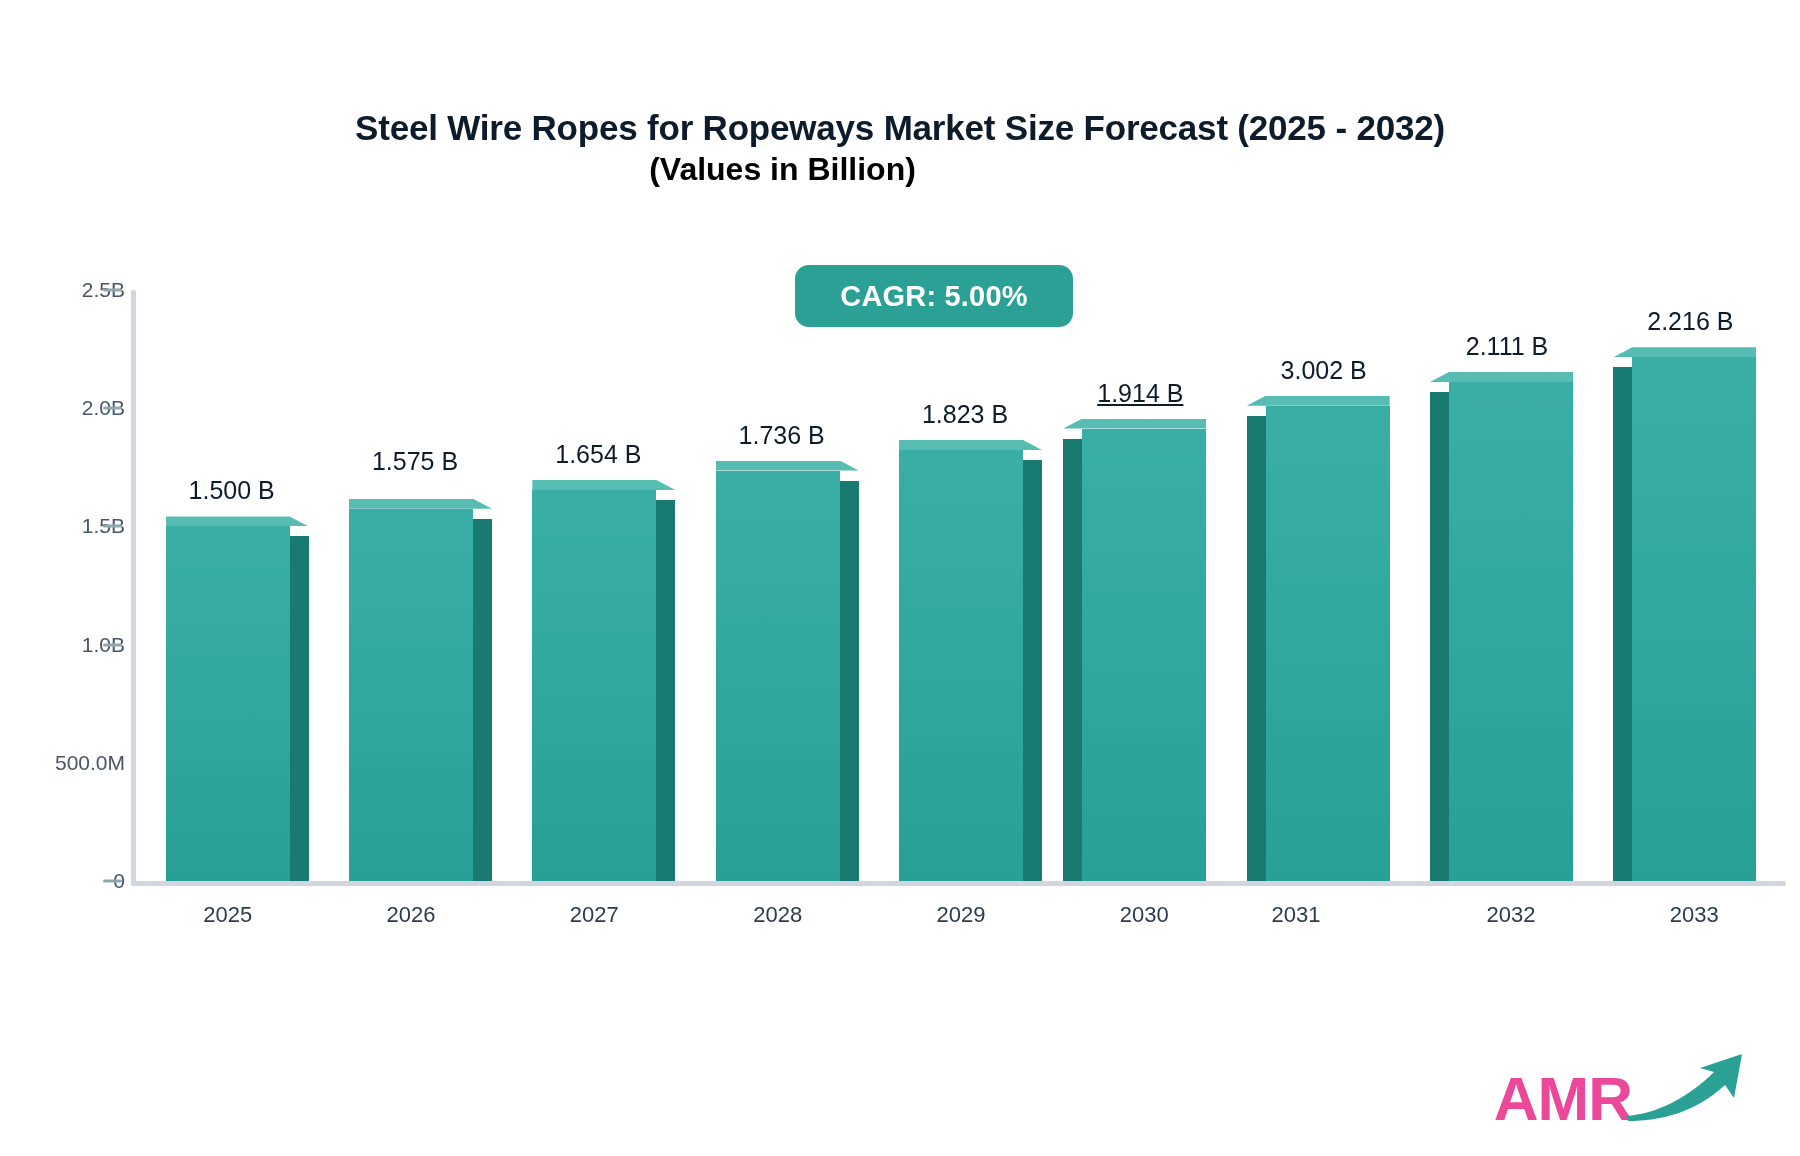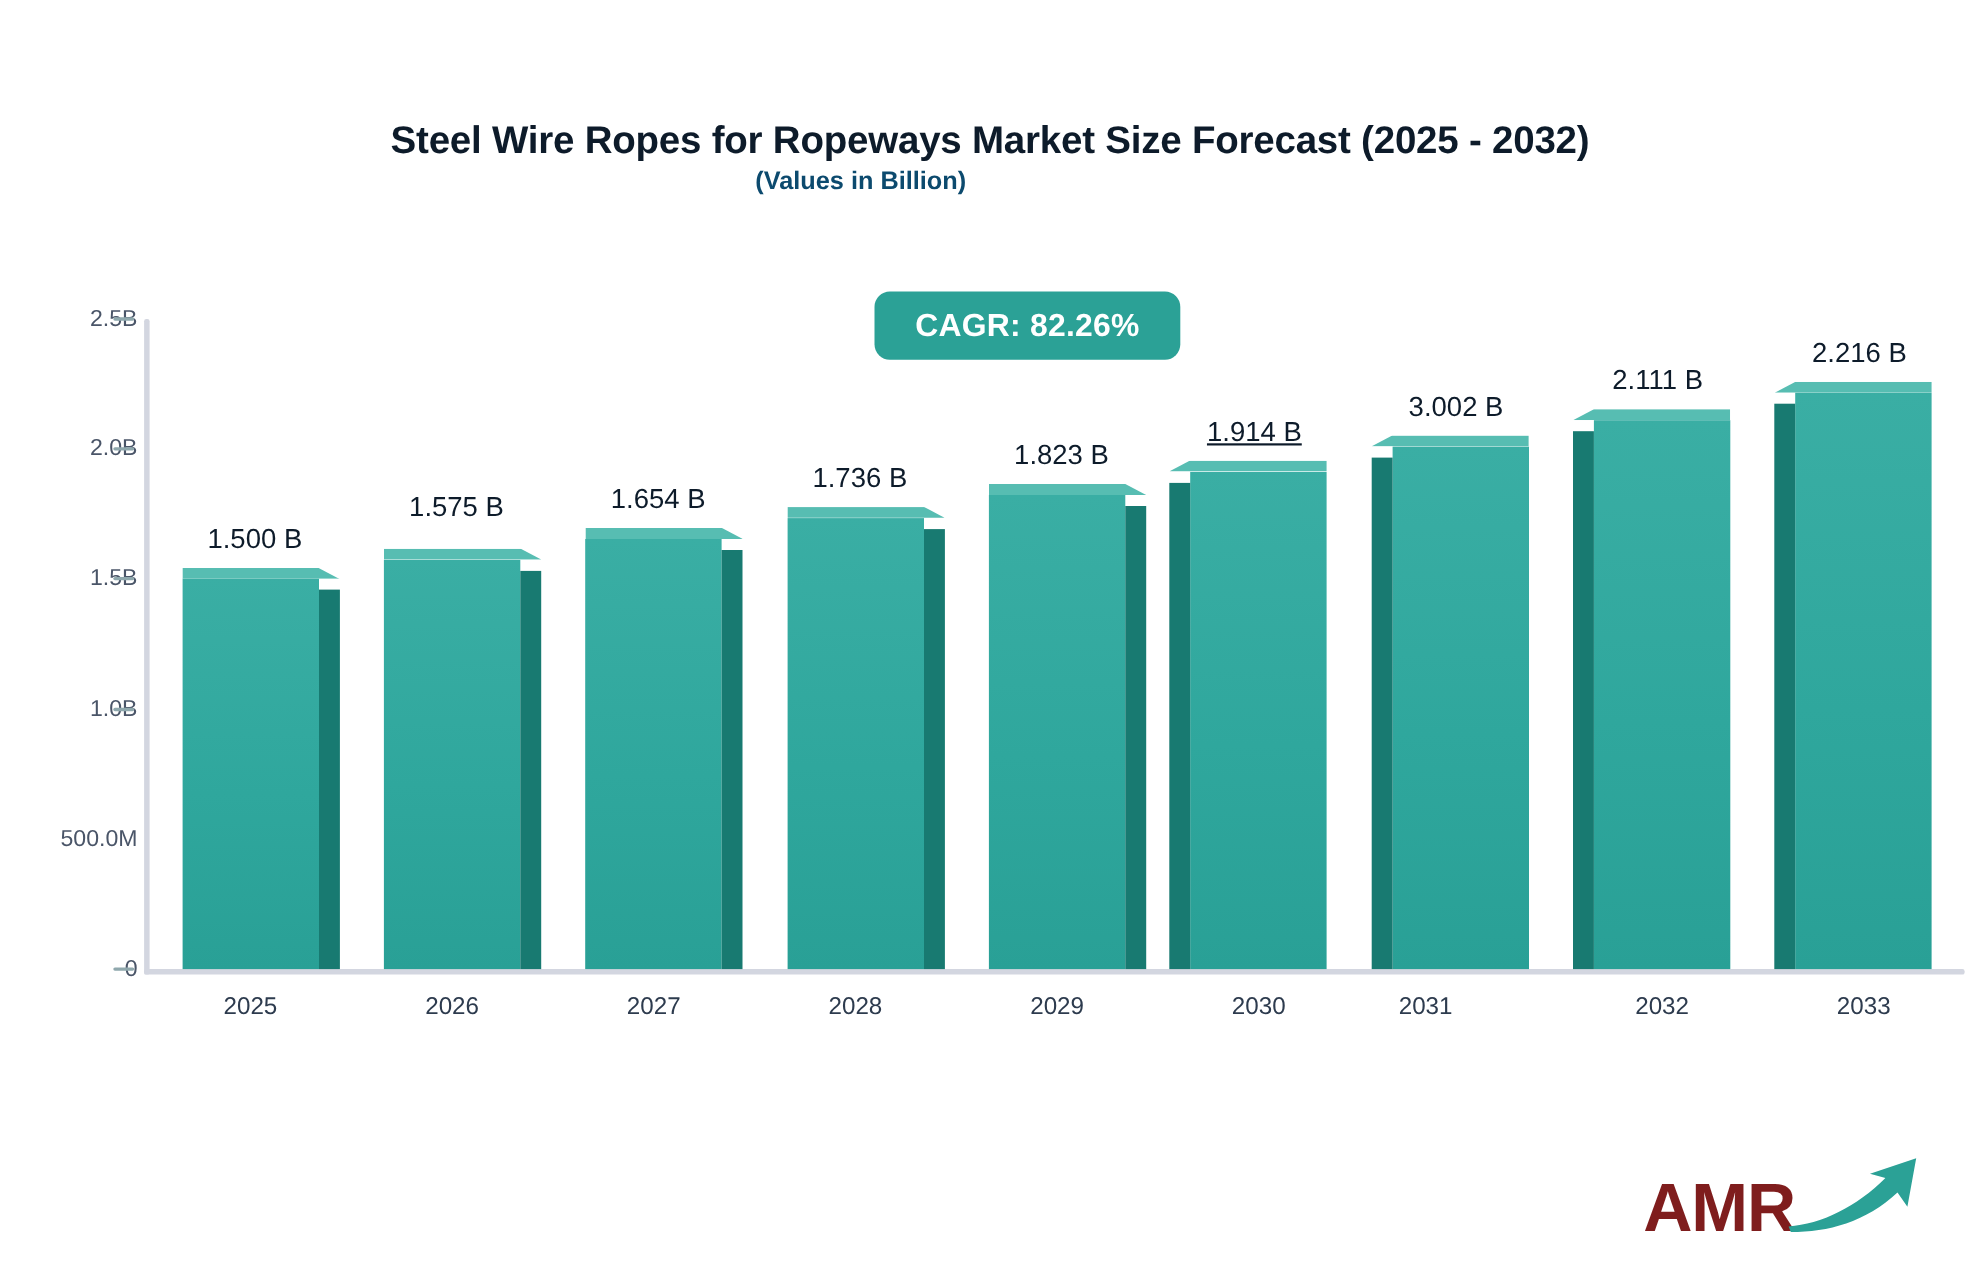--- a/index.html
+++ b/index.html
@@ -26,23 +26,23 @@
     font-weight: bold;
     color: #0d1b2a;
     letter-spacing: -0.2px;
   }
   #chart-subtitle {
     position: absolute;
     left: 0;
     top: 151px;
     width: 1565px;
     text-align: center;
-    font-size: 23px;
+    font-size: 32px;
     font-weight: bold;
-    color: #0c4a6e;
+    color: #000000;
   }
 
   
   #cagr-badge {
     position: absolute;
     left: 795px;
     top: 265px;
     width: 278px;
     height: 62px;
     border-radius: 14px;
@@ -148,33 +148,33 @@
   #amr-logo {
     position: absolute;
     right: 48px;
     bottom: 26px;
     display: flex;
     align-items: flex-end;
   }
   #amr-wordmark {
     font-size: 62px;
     font-weight: bold;
-    color: #7f1d1d;
+    color: #ec4899;
     letter-spacing: -1px;
     line-height: 1;
   }
   #amr-arrow { margin-left: -10px; margin-bottom: 4px; }
 </style>
 </head>
 <body>
 
 <div id="chart-title">Steel Wire Ropes for Ropeways Market Size Forecast (2025 - 2032)</div>
 <div id="chart-subtitle">(Values in Billion)</div>
 
-<div id="cagr-badge">CAGR: 82.26%</div>
+<div id="cagr-badge">CAGR: 5.00%</div>
 
 <div id="plot">
   <div class="y-axis-line"></div>
   <div class="x-axis-line"></div>
   <div id="yticks">
       <div class="ytick" style="top: 290px;">2.5B</div>
       <div class="ytick-dash" style="top: 290px;"></div>
       <div class="ytick" style="top: 408.2px;">2.0B</div>
       <div class="ytick-dash" style="top: 408.2px;"></div>
       <div class="ytick" style="top: 526.4px;">1.5B</div>

